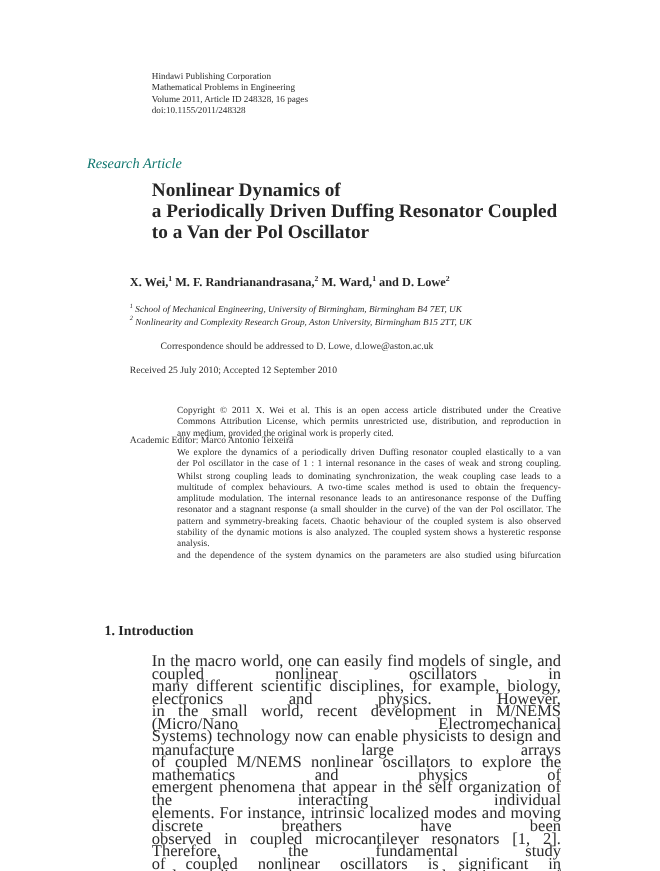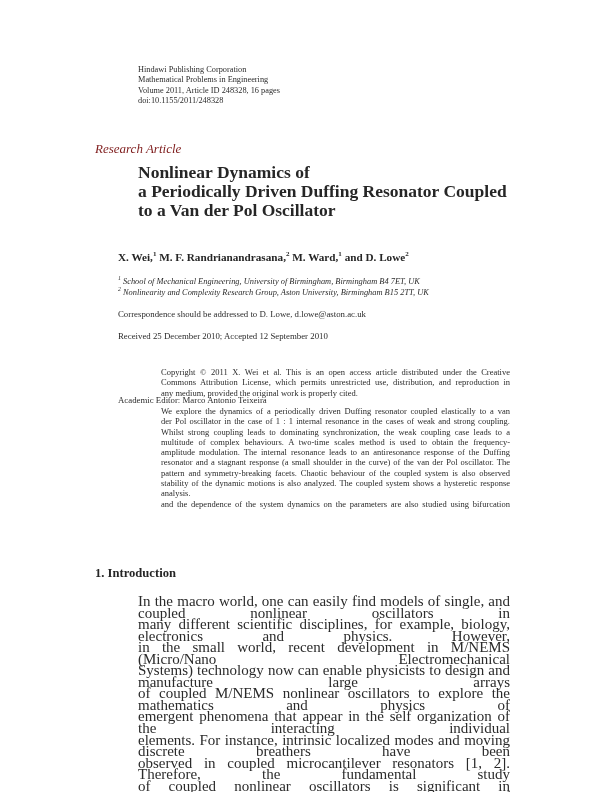--- a/index.html
+++ b/index.html
@@ -15,24 +15,24 @@
   }
   .publisher-block {
     position: absolute;
     left: 95px; top: 65px;
     font-size: 8.3px;
     line-height: 10.4px;
     color: #2b2b2b;
   }
   .article-type {
     position: absolute;
-    left: 95px; top: 141px;
+    left: 79px; top: 141px;
     font-style: italic;
     font-size: 13px;
-    color: #7f1d1d;
+    color: #0f766e;
   }
   .article-title {
     position: absolute;
     left: 95px; top: 163px;
     width: 440px;
     font-weight: bold;
     font-size: 17.5px;
     line-height: 18.8px;
     color: #262626;
     margin: 0;
@@ -58,21 +58,21 @@
   }
   .affiliations sup { font-size: 5.8px; line-height: 0; font-style: italic; }
   .meta-line {
     position: absolute;
     left: 118px;
     width: 400px;
     font-size: 8.8px;
     color: #2b2b2b;
     margin: 0;
   }
-  .meta-correspondence { top: 309px; }
+  .meta-correspondence { top: 309px; margin-left: 28px; }
   .meta-dates { top: 331px; }
   .meta-editor { top: 354px; margin-top: 41px; }
   .copyright-block {
     position: absolute;
     left: 118px; top: 367px;
     width: 392px;
     font-size: 8.5px;
     line-height: 10.3px;
     color: #2b2b2b;
   }
@@ -127,21 +127,21 @@
 
   <p class="authors-line"><span>X. Wei,</span><sup>1</sup><span> M. F. Randrianandrasana,</span><sup>2</sup><span> M. Ward,</span><sup>1</sup><span> and D. Lowe</span><sup>2</sup></p>
 
   <div class="affiliations">
     <div><sup>1</sup><span> School of Mechanical Engineering, University of Birmingham, Birmingham B4 7ET, UK</span></div>
     <div><sup>2</sup><span> Nonlinearity and Complexity Research Group, Aston University, Birmingham B15 2TT, UK</span></div>
   </div>
 
   <p class="meta-line meta-correspondence">Correspondence should be addressed to D. Lowe, d.lowe@aston.ac.uk</p>
 
-  <p class="meta-line meta-dates">Received 25 December 2010; Accepted 12 September 2010</p>
+  <p class="meta-line meta-dates">Received 25 July 2010; Accepted 12 September 2010</p>
 
   <p class="meta-line meta-editor">Academic Editor: Marco Antonio Teixeira</p>
 
   <div class="copyright-block">
       <div class="tline justify">Copyright © 2011 X. Wei et al. This is an open access article distributed under the Creative</div>
       <div class="tline justify">Commons Attribution License, which permits unrestricted use, distribution, and reproduction in</div>
       <div class="tline left">any medium, provided the original work is properly cited.</div>
     </div>
 
   <div class="abstract-block">

